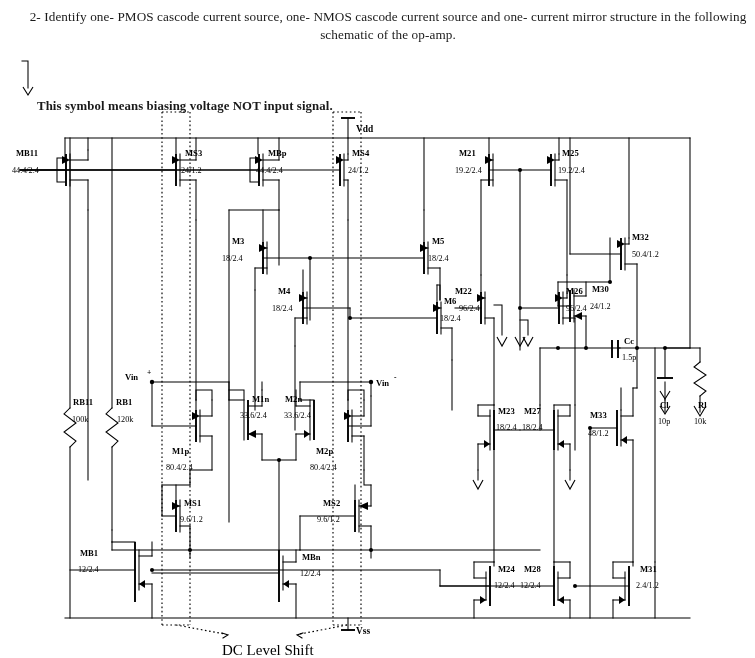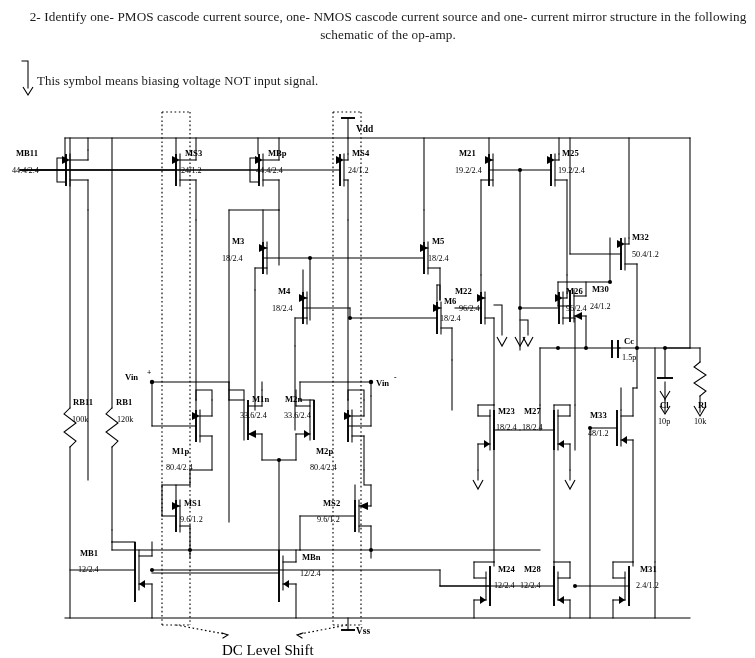--- a/index.html
+++ b/index.html
@@ -17,21 +17,21 @@
     background: #fff;
   }
   .qtext {
     position: absolute;
     font-size: 13.2px;
     line-height: 17.5px;
     color: #1a1a1a;
     letter-spacing: 0.1px;
   }
   #question-text { left: 28px; top: 8px; width: 720px; text-align: center; }
-  #legend-text   { left: 37px; top: 73px; width: 430px; font-size: 12.8px; }
+  #legend-text   { left: 37px; top: 98px; width: 430px; font-size: 12.8px; font-weight: bold; }
   #schematic { position: absolute; left: 0; top: 110px; width: 755px; height: 548px; }
   svg { display: block; }
   text { font-family: "Liberation Serif", "DejaVu Serif", serif; fill: #000; }
   .lbl   { font-size: 8.6px; font-weight: bold; }
   .val   { font-size: 8.2px; }
   .rail  { font-size: 9.4px; font-weight: bold; }
   .annot { font-size: 15px; }
   .sup   { font-size: 7.5px; font-weight: bold; }
   .wire  { stroke: #000; stroke-width: 1.05; fill: none; stroke-linecap: square; }
   .thick { stroke: #000; stroke-width: 1.9; fill: none; stroke-linecap: butt; }

